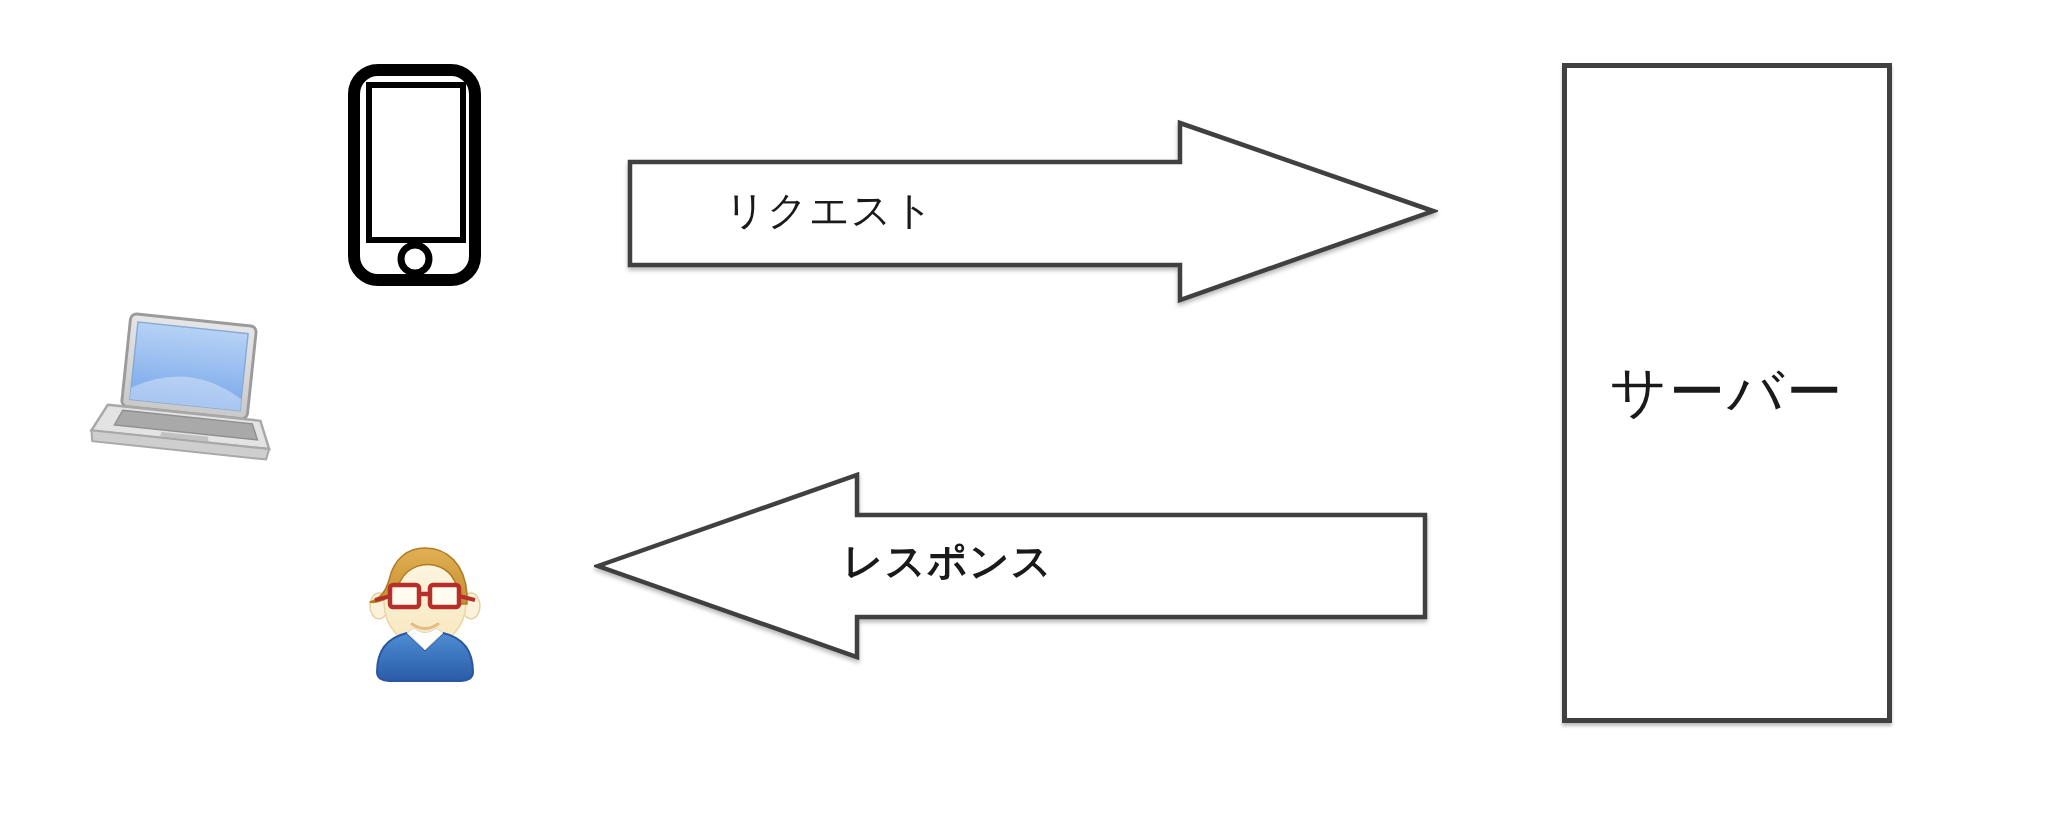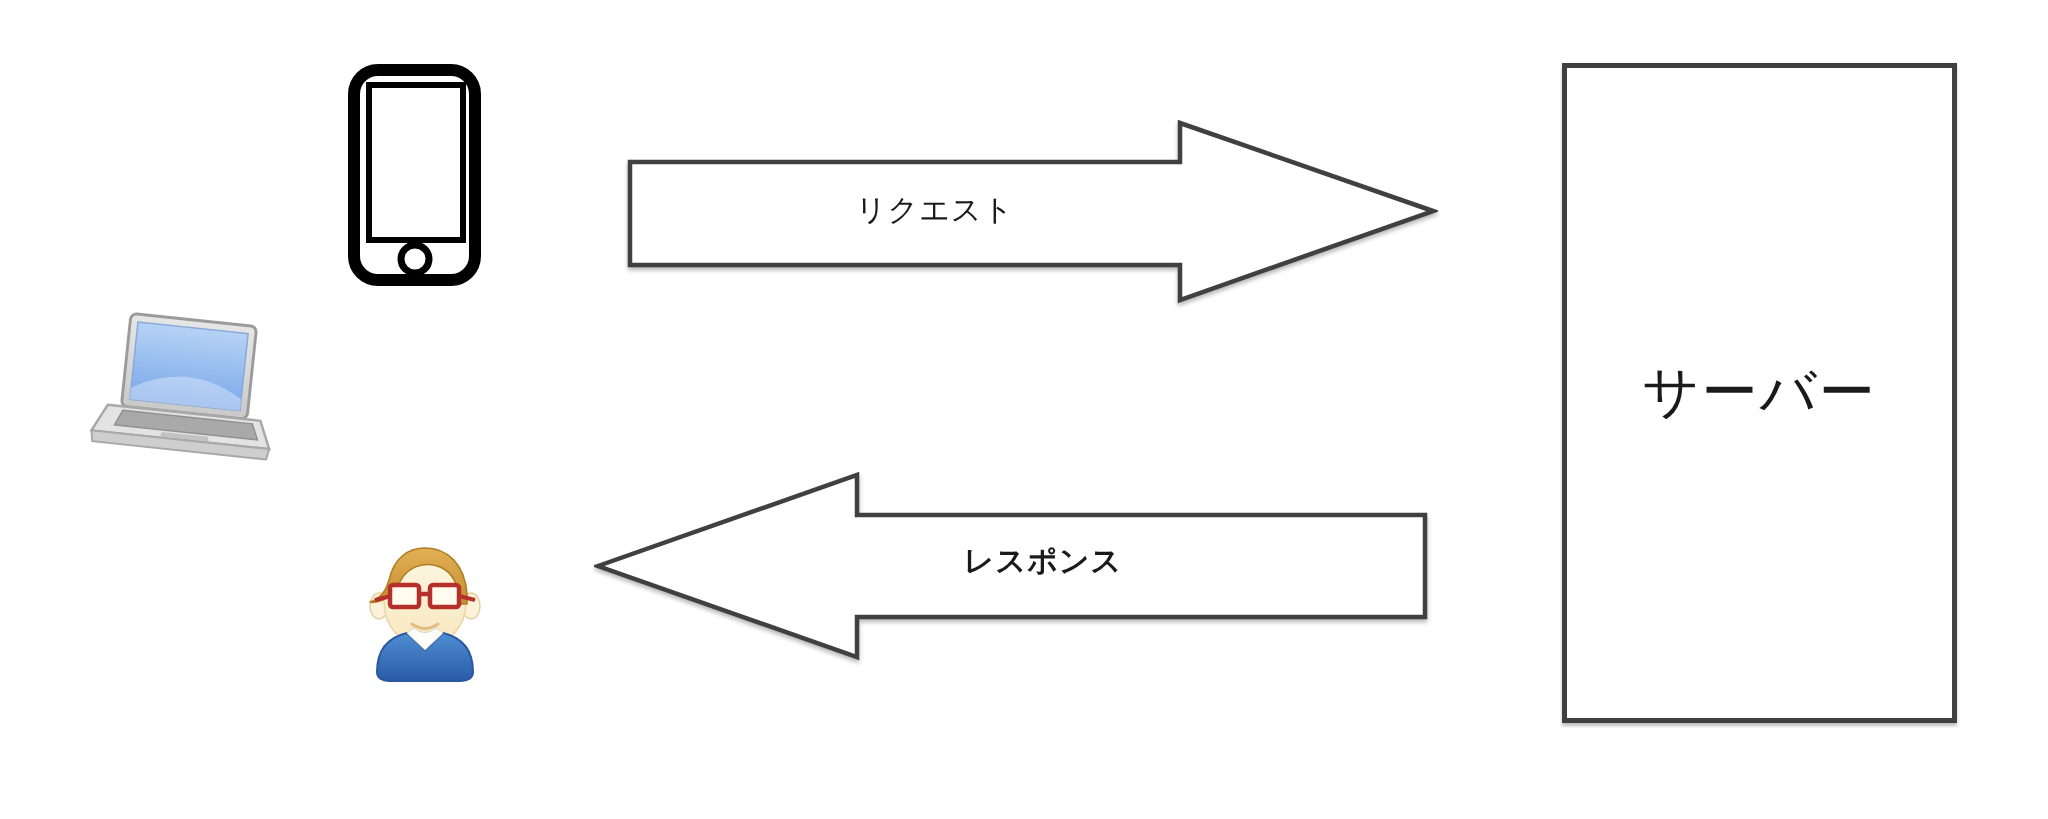--- a/index.html
+++ b/index.html
@@ -21,34 +21,34 @@
 
   .arrow polygon {
     fill: #ffffff;
     stroke: #404040;
     stroke-width: 4.5;
     stroke-linejoin: miter;
   }
 
   .label {
     position: absolute;
-    text-align: center;
+    text-align: left;
     color: #1a1a1a;
-    font-size: 30px;
+    font-size: 40px;
     line-height: 54px;
     letter-spacing: 1px;
     white-space: nowrap;
   }
   .label-request  { left: 725px; top: 183px; width: 420px; }
   .label-response { left: 843px; top: 534px; width: 400px; font-weight: bold; }
 
   .server-box {
     position: absolute;
     left: 1562px; top: 63px;
-    width: 395px; height: 660px;
+    width: 330px; height: 660px;
     background: #ffffff;
     border: 5px solid #404040;
     box-shadow: 0px 3px 3px rgba(0,0,0,0.25);
     display: flex;
     align-items: center;
     justify-content: center;
   }
   .server-label {
     font-size: 56px;
     color: #1a1a1a;

